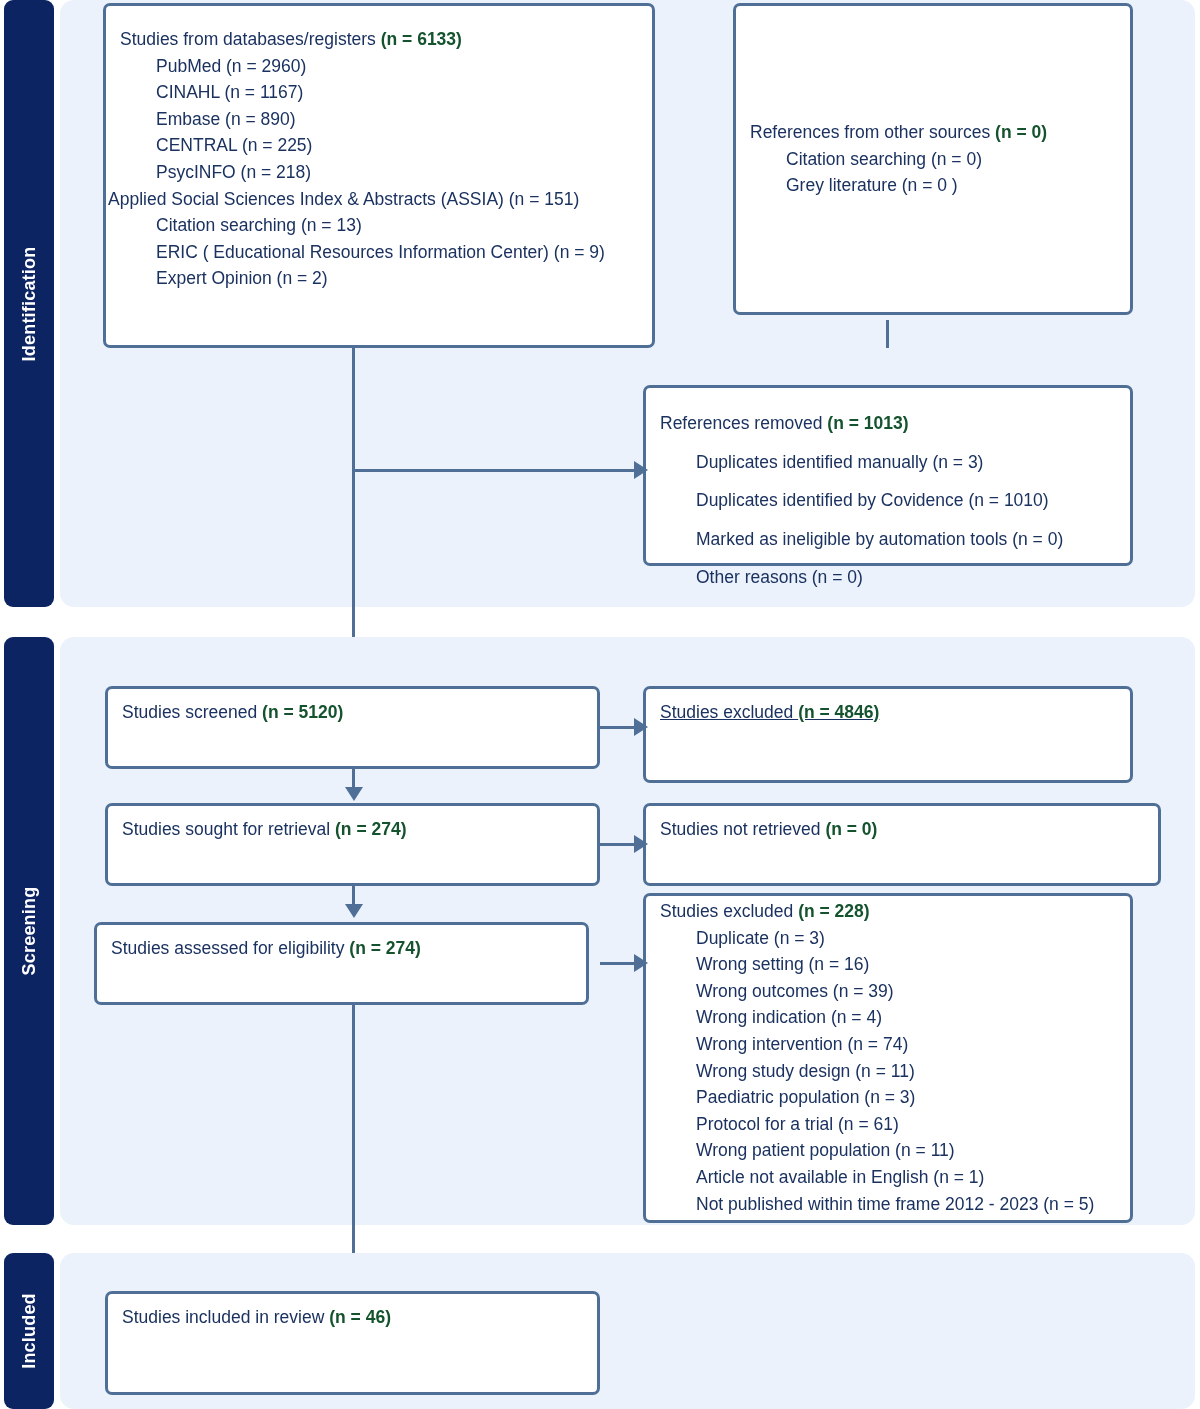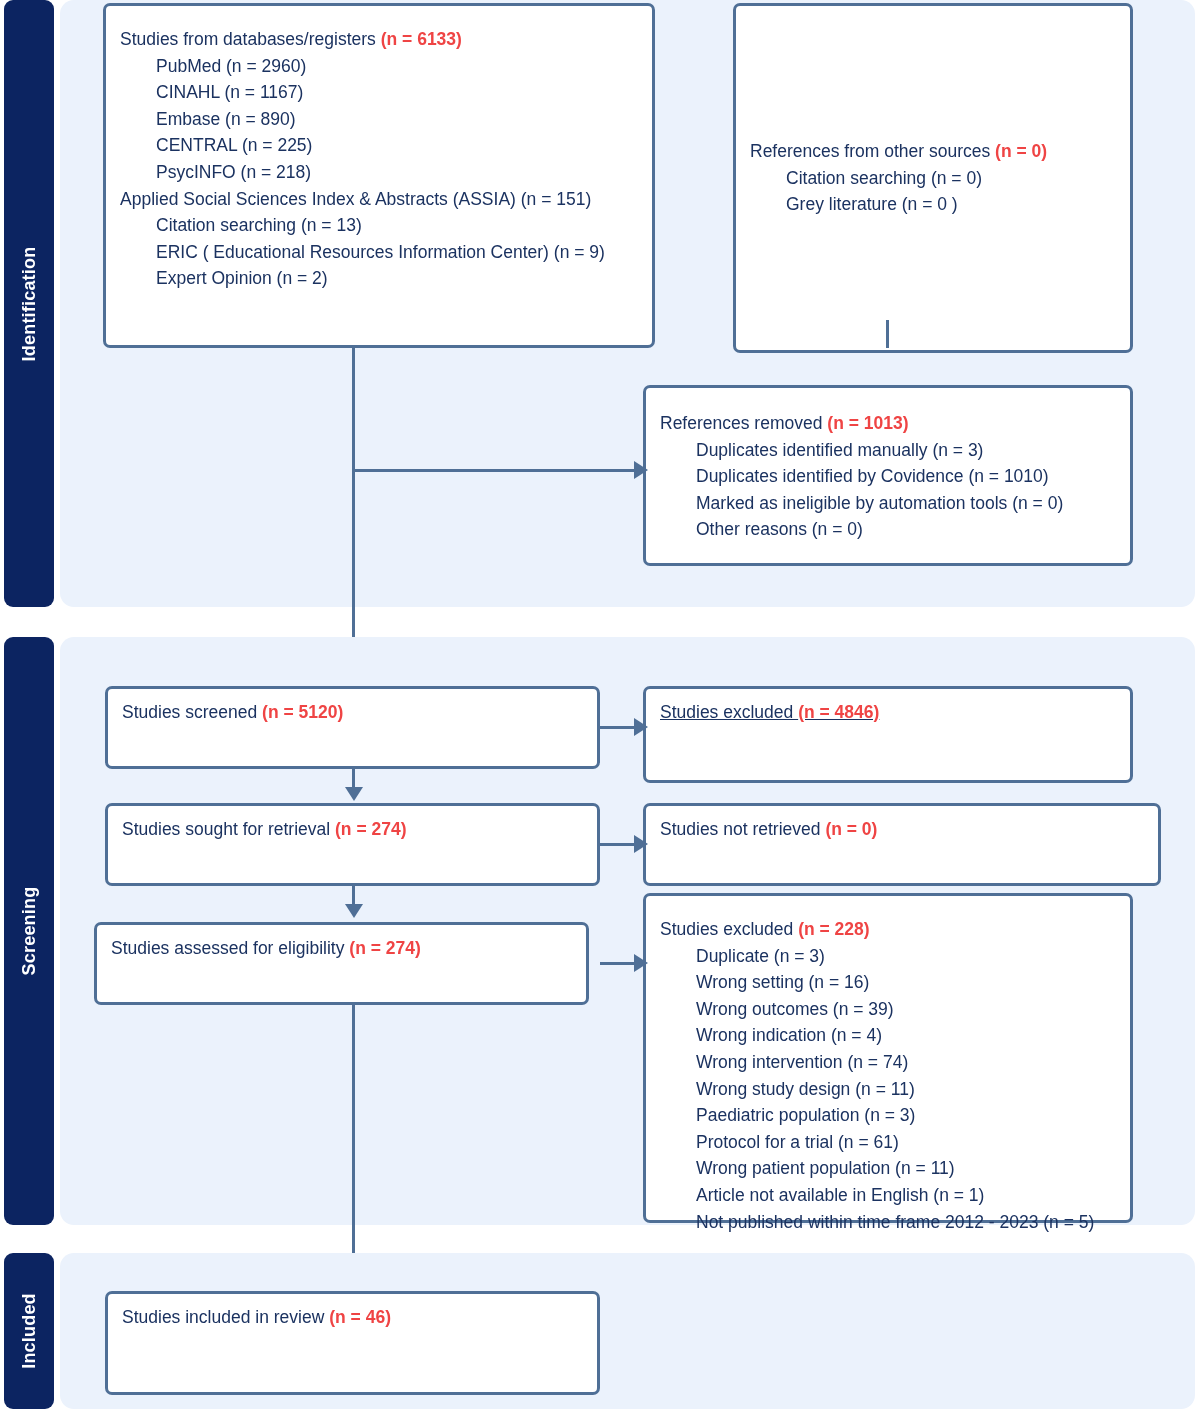--- a/index.html
+++ b/index.html
@@ -56,23 +56,23 @@
     display: flex;
     flex-direction: column;
     justify-content: center;
   }
   .pbox.center-v { justify-content: flex-start; }
   .pbox .hdr { white-space: normal; }
   .pbox .sub {
     margin-left: 36px;
     text-indent: 0;
   }
-  .pbox .sub.wrapme { margin-left: 32px; text-indent: -36px; padding-left: 4px;}
+  .pbox .sub.wrapme { margin-left: 20px; text-indent: -36px; padding-left: 4px;}
   b.num {
-    color: #ef4444;
+    color: #14532d;
     font-weight: bold;
   }
 
   
   .conn {
     position: absolute;
     background: #4f6f96;
   }
   .conn.v { width: 3px; }
   .conn.h { height: 3px; }
@@ -109,31 +109,31 @@
     <div class="sub">CINAHL (n = 1167)</div>
     <div class="sub">Embase (n = 890)</div>
     <div class="sub">CENTRAL (n = 225)</div>
     <div class="sub">PsycINFO (n = 218)</div>
     <div class="sub wrapme">Applied Social Sciences Index &amp; Abstracts (ASSIA) (n = 151)</div>
     <div class="sub">Citation searching (n = 13)</div>
     <div class="sub">ERIC ( Educational Resources Information Center) (n = 9)</div>
     <div class="sub">Expert Opinion (n = 2)</div>
   </div>
 
-  <div class="pbox" style="left:733px; top:3px; width:400px; height:350px;">
+  <div class="pbox" style="left:733px; top:3px; width:400px; height:312px;">
     <div class="hdr">
       <span>References from other sources </span><b class="num">(n = 0)</b>
     </div>
     <div class="sub">Citation searching (n = 0)</div>
     <div class="sub">Grey literature (n = 0 )</div>
   </div>
 
   <div class="conn v" style="left:886px; top:320px; height:28px;"></div>
 
-  <div class="pbox" style="left:643px; top:385px; width:490px; height:181px; justify-content:flex-start; padding-top:22px;">
+  <div class="pbox" style="left:643px; top:385px; width:490px; height:181px; justify-content:flex-start; padding-top:22px;gap:12px;">
     <div class="hdr">
       <span>References removed </span><b class="num">(n = 1013)</b>
     </div>
     <div class="sub">Duplicates identified manually (n = 3)</div>
     <div class="sub">Duplicates identified by Covidence (n = 1010)</div>
     <div class="sub">Marked as ineligible by automation tools (n = 0)</div>
     <div class="sub">Other reasons (n = 0)</div>
   </div>
 
   <div class="conn v" style="left:352px; top:348px; height:331px;"></div>
@@ -178,21 +178,21 @@
   <div class="arrow-right" style="left:634px; top:835px;"></div>
 
   <div class="pbox center-v" style="left:94px; top:922px; width:495px; height:83px;">
     <div class="hdr">
       <span>Studies assessed for eligibility </span><b class="num">(n = 274)</b>
     </div>
   </div>
   <div class="conn v" style="left:352px; top:886px; height:20px;"></div>
   <div class="arrow-down" style="left:344.5px; top:904px;"></div>
 
-  <div class="pbox" style="left:643px; top:893px; width:490px; height:330px; justify-content:flex-start; padding-top:20px;">
+  <div class="pbox" style="left:643px; top:893px; width:490px; height:330px; justify-content:flex-start; padding-top:2px;">
     <div class="hdr">
       <span>Studies excluded </span><b class="num">(n = 228)</b>
     </div>
     <div class="sub">Duplicate (n = 3)</div>
     <div class="sub">Wrong setting (n = 16)</div>
     <div class="sub">Wrong outcomes (n = 39)</div>
     <div class="sub">Wrong indication (n = 4)</div>
     <div class="sub">Wrong intervention (n = 74)</div>
     <div class="sub">Wrong study design (n = 11)</div>
     <div class="sub">Paediatric population (n = 3)</div>

